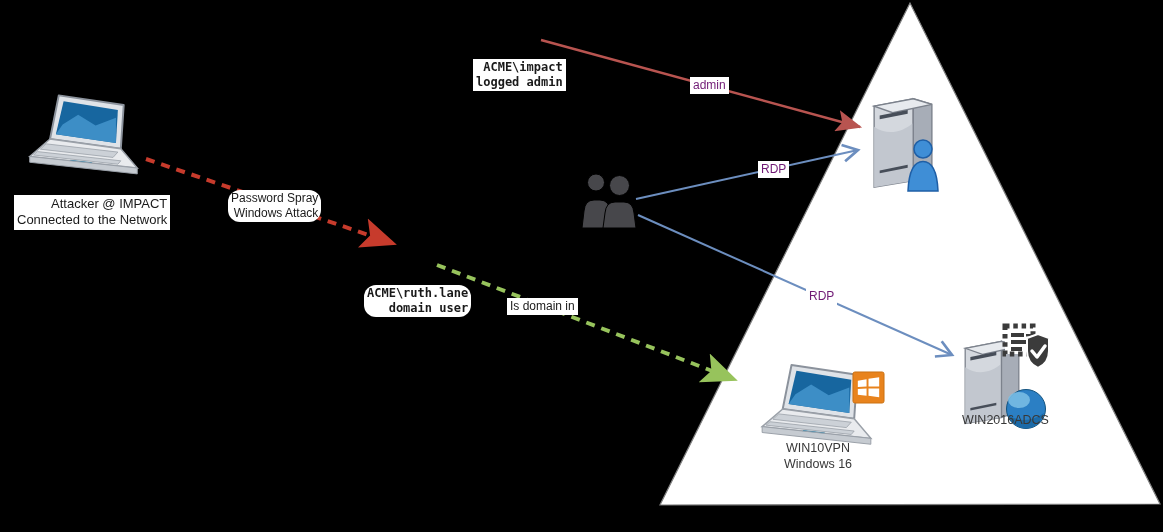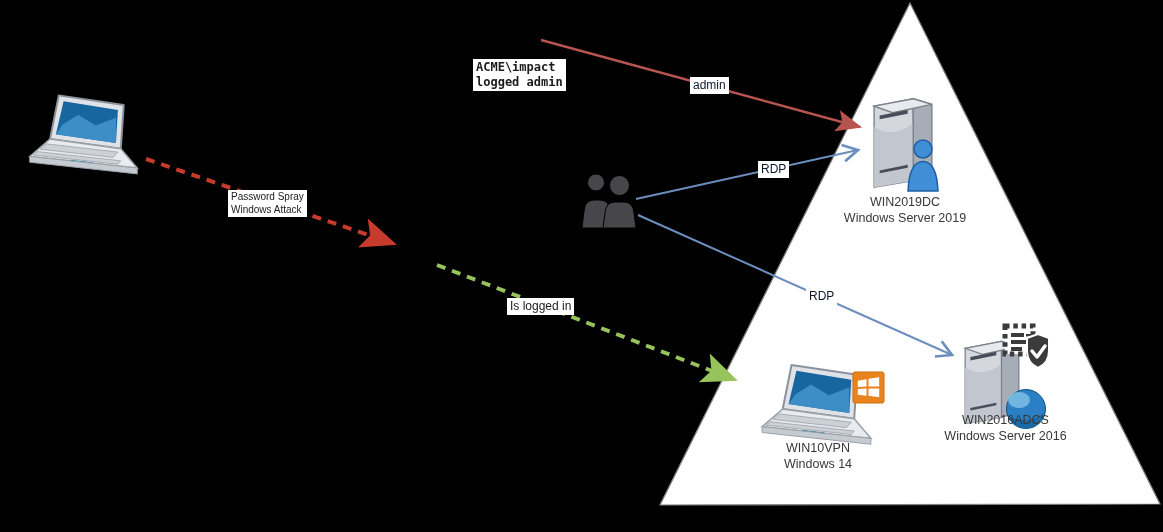--- a/index.html
+++ b/index.html
@@ -1,29 +1,29 @@
 <!DOCTYPE html>
 <html><head>
 <meta charset="utf-8">
 <style>
   html,body{margin:0;padding:0;background:#000;}
   #canvas{position:relative;width:1163px;height:532px;background:#000;overflow:hidden;
           font-family:"Liberation Sans",sans-serif;}
   #wires{position:absolute;left:0;top:0;width:1163px;height:532px;}
   .icon{position:absolute;}
   .tag{position:absolute;display:inline-block;background:#fff;color:#1a1a1a;
-       text-align:left;line-height:1.25;padding:1px 3px;white-space:nowrap;}
+       text-align:right;line-height:1.25;padding:1px 3px;white-space:nowrap;}
   .tag span{display:block;}
   .mono{font-family:"DejaVu Sans Mono","Liberation Mono",monospace;font-weight:700;}
-  .muted{color:#0f172a;}
+  .muted{color:#701a75;}
   .node-label{position:absolute;background:transparent;color:#383838;text-align:center;
        line-height:1.3;font-size:12.5px;}
   .node-label span{display:block;}
   .fs12{font-size:12px;}
-  .fs125{font-size:10px;}
+  .fs125{font-size:12px;border-radius:12px;}
   .fs13{font-size:13px;}
 </style>
 </head>
 <body>
 
 <div id="canvas">
 
   <svg id="wires">
     <defs>
       <marker id="mk-red-solid" viewBox="0 0 12 10" refX="11" refY="5" markerWidth="11" markerHeight="9" orient="auto">
@@ -120,48 +120,51 @@
     <rect x="10" y="26" width="11" height="4" fill="#3b3b3b"></rect>
     <path d="M37,13 L26,17 L26,30 Q26,42 37,47 Q48,42 48,30 L48,17 Z" fill="#3b3b3b" stroke="#ffffff" stroke-width="2"></path>
     <path d="M31,30 L36,36 L44,25" stroke="#ffffff" stroke-width="3.5" fill="none" stroke-linecap="round" stroke-linejoin="round"></path>
   </svg>
   <svg class="icon" style="left:1005px;top:388px" width="42" height="42" viewBox="0 0 42 42">
     <circle cx="21" cy="21" r="19.5" fill="#2b7fc4" stroke="#13537f" stroke-width="1"></circle>
     <ellipse cx="14" cy="12" rx="11" ry="8" fill="#7cc0e6" opacity="0.85"></ellipse>
     <path d="M3,27 Q21,38 39,25 Q35,39 21,40.5 Q7,39 3,27 Z" fill="#1b6aa8"></path>
   </svg>
 
+  <div class="tag fs13" style="left:14px;top:195px">
+    <span>Attacker @ IMPACT</span>
+    <span>Connected to the Network</span>
+  </div>
 
   <div class="tag fs125" style="left:228px;top:190px">
     <span>Password Spray</span>
     <span>Windows Attack</span>
   </div>
 
   <div class="tag mono fs12" style="left:473px;top:59px">
     <span>ACME\impact</span>
     <span>logged admin</span>
   </div>
 
   <div class="tag muted fs12" style="left:690px;top:77px">admin</div>
 
   <div class="tag muted fs12" style="left:758px;top:161px">RDP</div>
 
+  <div class="tag mono fs125" style="left:364px;top:285px">
+    <span>ACME\ruth.lane</span>
+    <span>domain user</span>
+  </div>
 
-  <div class="tag fs12" style="left:507px;top:298px">Is logged in</div>
+  <div class="tag fs12" style="left:507px;top:298px">Is domain in</div>
 
   <div class="tag muted fs12" style="left:806px;top:288px">RDP</div>
 
-  <div class="node-label" style="left:830px;top:194px;width:150px">
-    <span>WIN2019DC</span>
-    <span>Windows Server 2019</span>
-  </div>
 
   <div class="node-label" style="left:755px;top:440px;width:126px">
     <span>WIN10VPN</span>
-    <span>Windows 14</span>
+    <span>Windows 16</span>
   </div>
 
   <div class="node-label" style="left:928px;top:412px;width:155px">
     <span>WIN2016ADCS</span>
-    <span>Windows Server 2016</span>
   </div>
 
 </div>
 
 </body></html>

